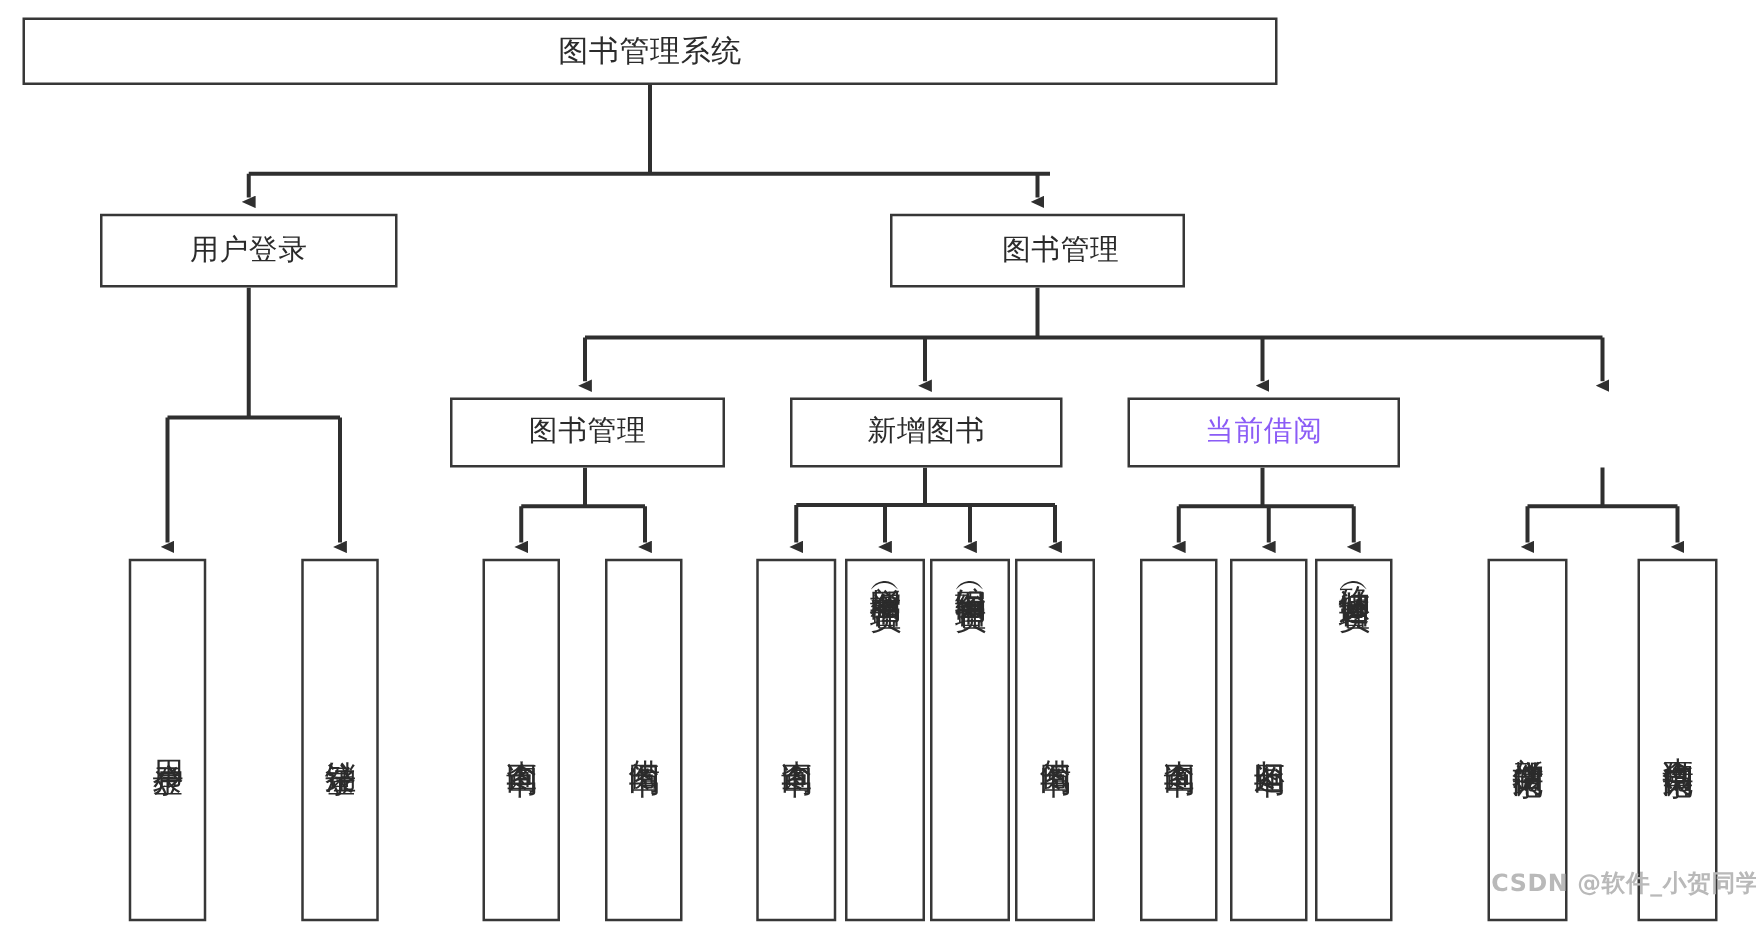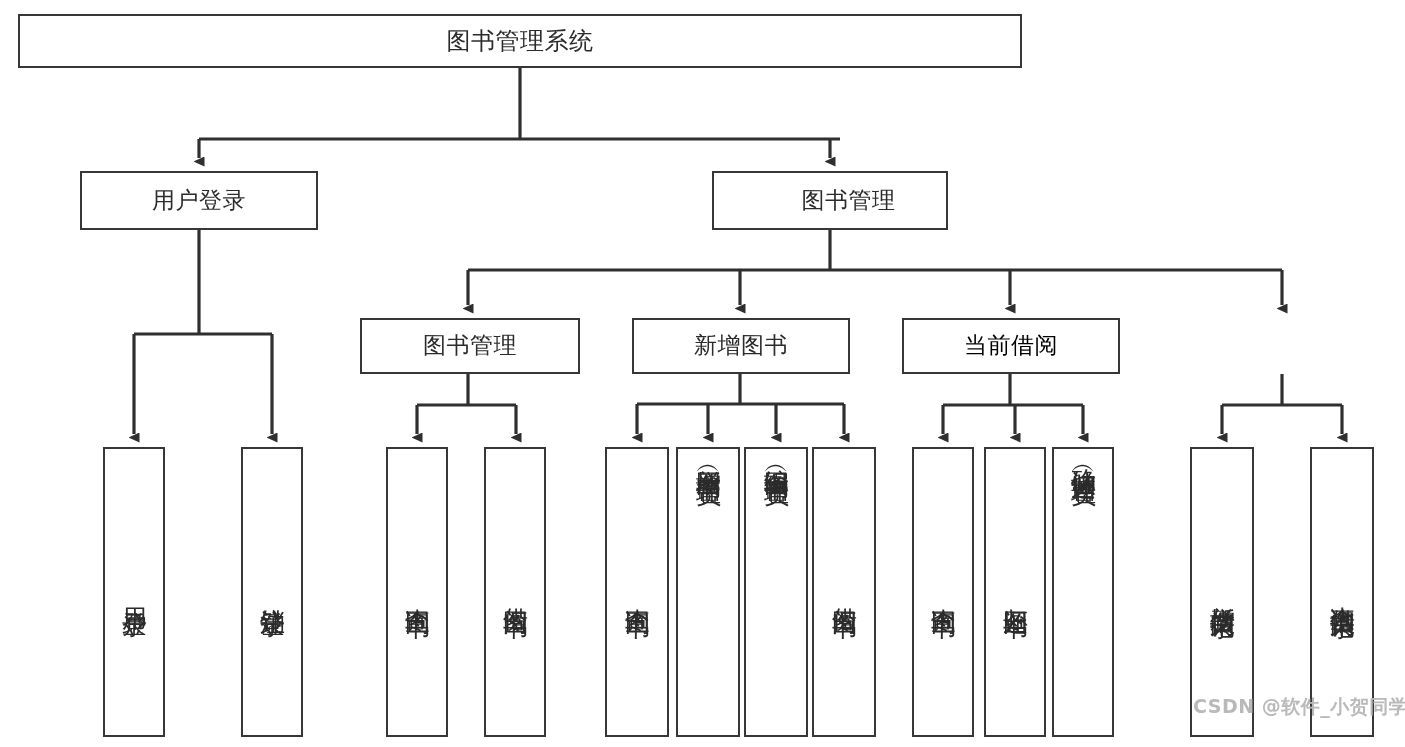--- a/index.html
+++ b/index.html
@@ -139,21 +139,21 @@
   <div class="node h" style="left: 712px; top: 171px; width: 236px; height: 59px; border-color: rgb(55, 55, 55); color: rgb(43, 43, 43); padding-left: 37px;">
     <span class="lbl">图书管理</span>
   </div>
 
   <div class="node h" style="left: 360px; top: 318px; width: 220px; height: 56px; border-color: rgb(55, 55, 55); color: rgb(43, 43, 43);">
     <span class="lbl">图书管理</span>
   </div>
   <div class="node h" style="left: 632px; top: 318px; width: 218px; height: 56px; border-color: rgb(55, 55, 55); color: rgb(43, 43, 43);">
     <span class="lbl">新增图书</span>
   </div>
-  <div class="node h" style="left: 902px; top: 318px; width: 218px; height: 56px; border-color: rgb(55, 55, 55); color: #000000;">
+  <div class="node h" style="left: 902px; top: 318px; width: 218px; height: 56px; border-color: rgb(55, 55, 55); color: #8b5cf6;">
     <span class="lbl">当前借阅</span>
   </div>
 
   <div class="node v mid" style="left: 103px; top: 447px; width: 62px; height: 290px; border-color: rgb(55, 55, 55); color: rgb(43, 43, 43);">
     <span class="lbl">用户登录</span>
   </div>
   <div class="node v mid" style="left: 241px; top: 447px; width: 62px; height: 290px; border-color: rgb(55, 55, 55); color: rgb(43, 43, 43);">
     <span class="lbl">注销登录</span>
   </div>
   <div class="node v mid" style="left: 386px; top: 447px; width: 62px; height: 290px; border-color: rgb(55, 55, 55); color: rgb(43, 43, 43);">

